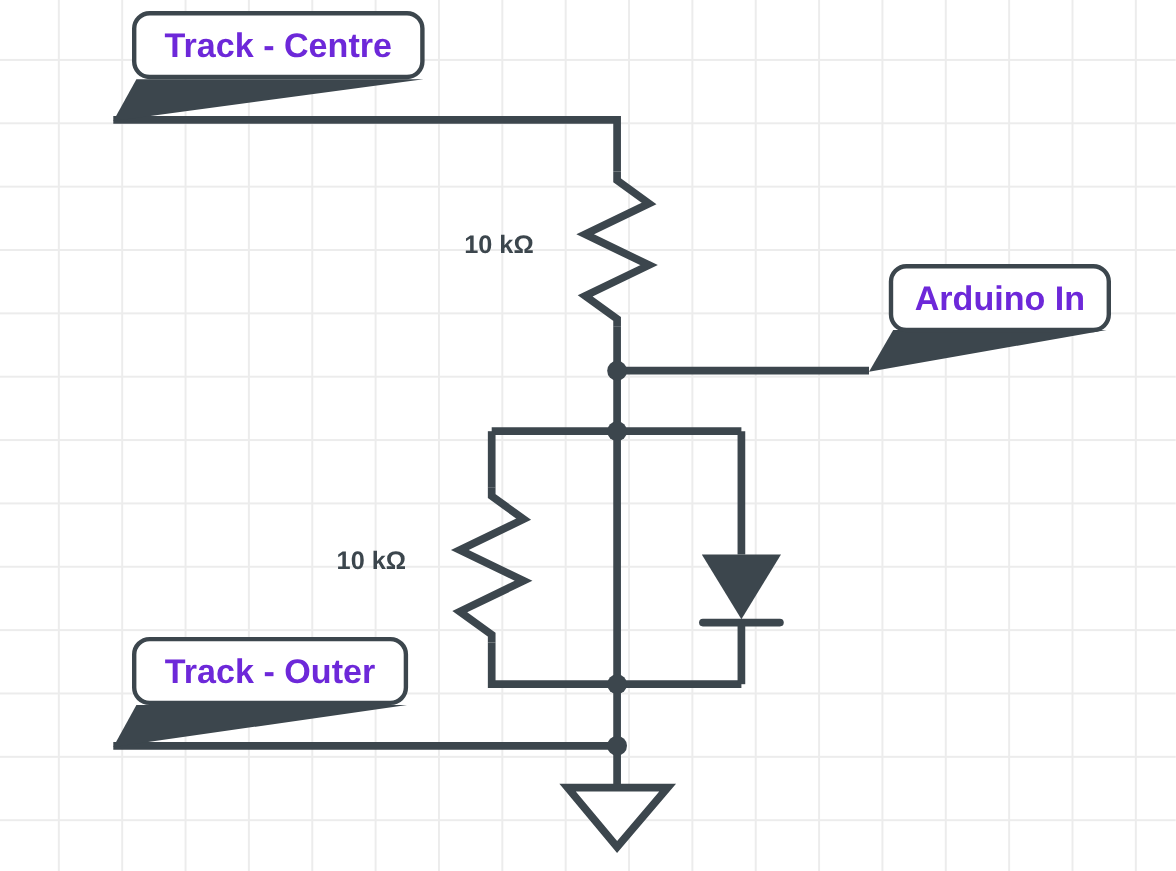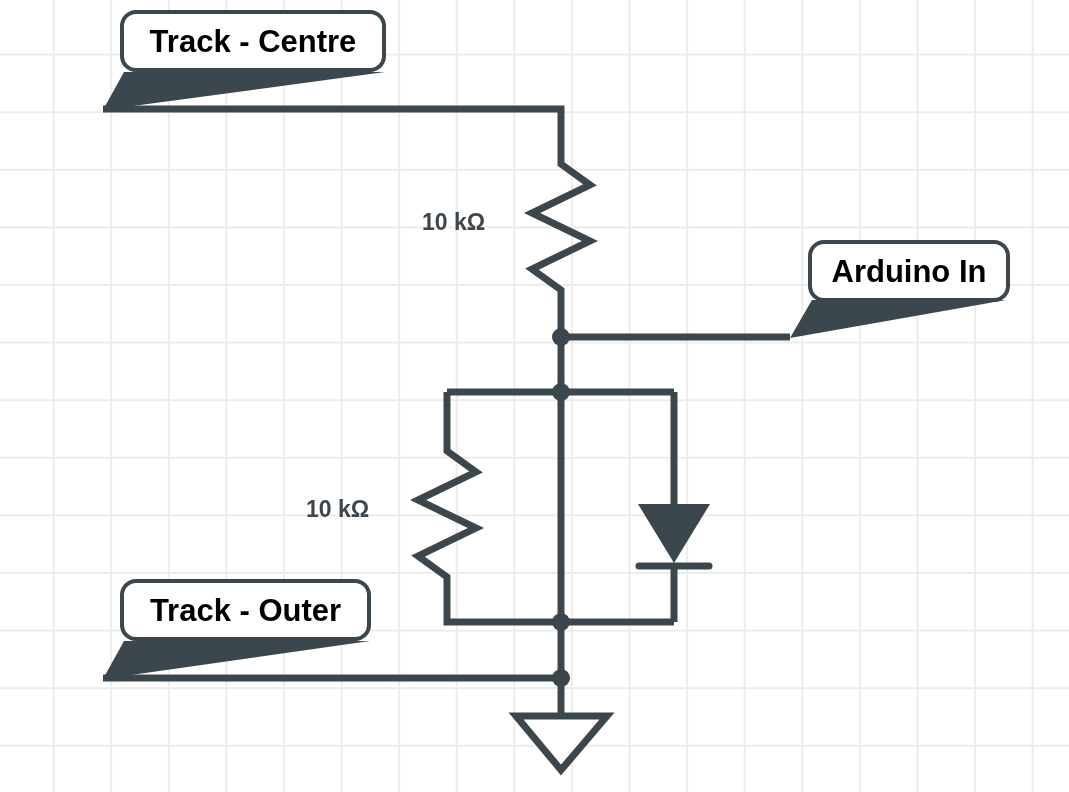--- a/index.html
+++ b/index.html
@@ -41,21 +41,21 @@
     align-items: center;
     justify-content: center;
     padding: 0 14px;
     z-index: 3;
   }
   .callout-text {
     font-family: "Liberation Sans", sans-serif;
     font-weight: bold;
     font-size: 31px;
     line-height: 1;
-    color: #000000;
+    color: #6d28d9;
     white-space: nowrap;
   }
   .value-label {
     position: absolute;
     font-family: "Liberation Sans", sans-serif;
     font-weight: bold;
     font-size: 23px;
     color: #3c464d;
     white-space: nowrap;
     z-index: 3;

